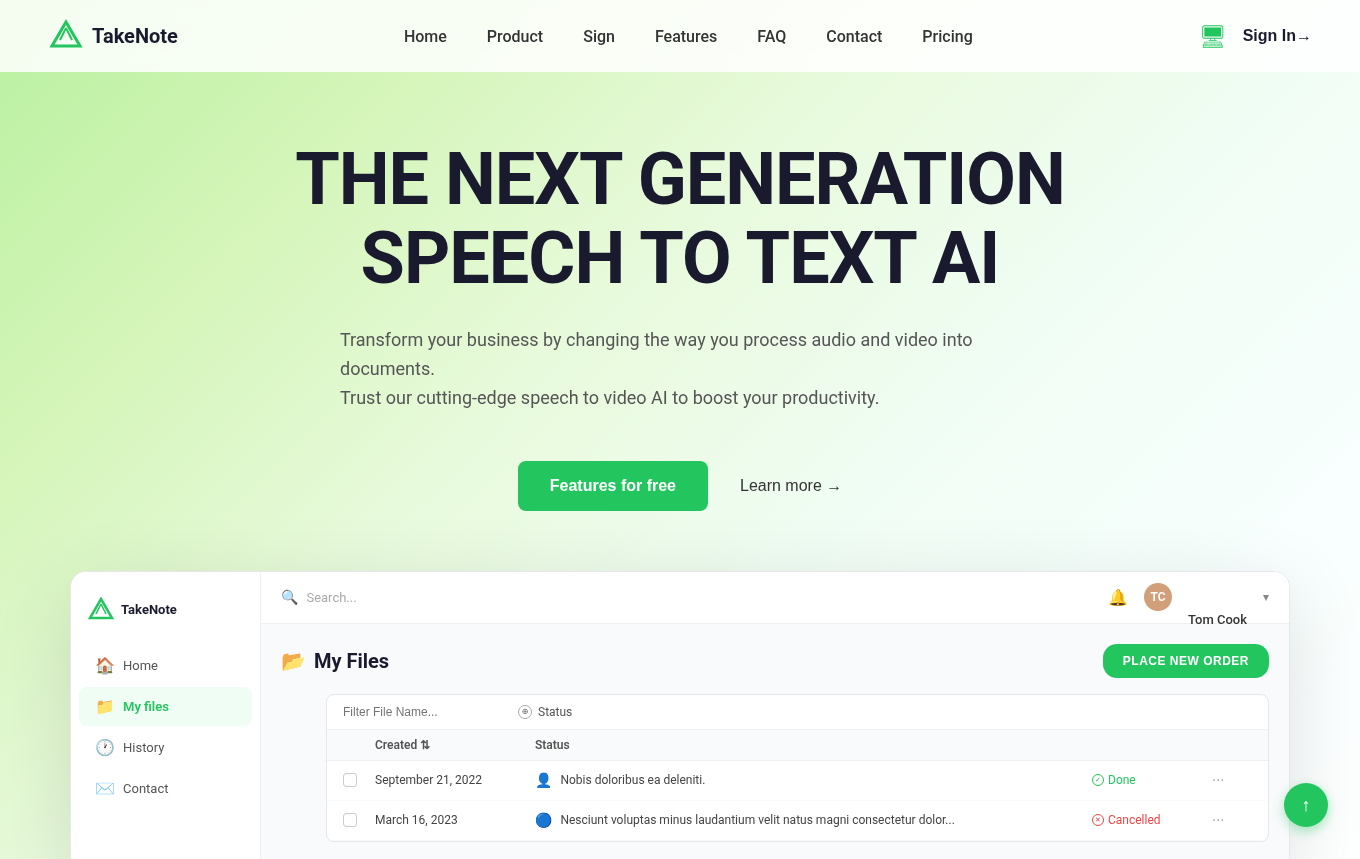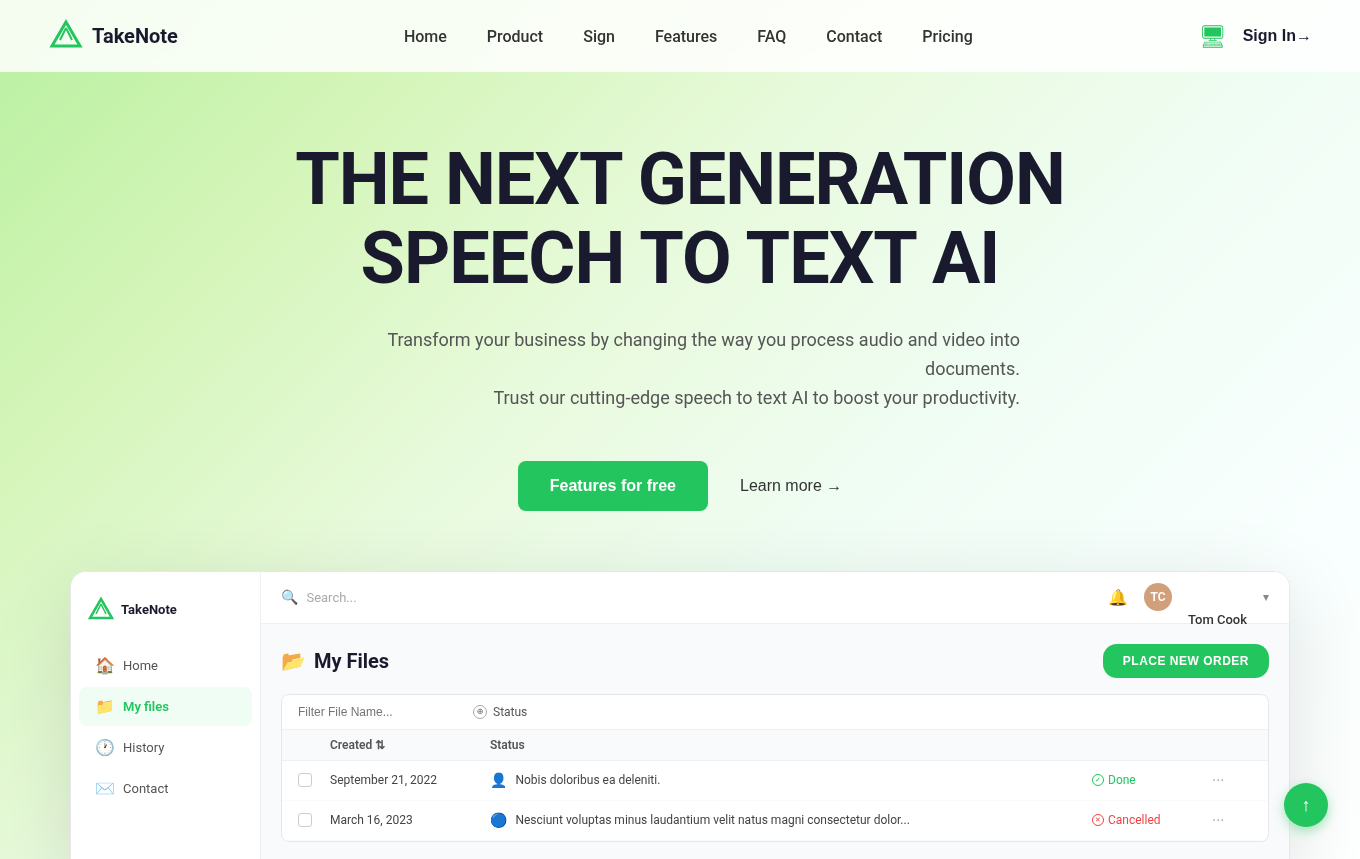--- a/index.html
+++ b/index.html
@@ -83,21 +83,21 @@
       font-size: 72px;
       font-weight: 700;
       color: #1a1a2e;
       text-align: center;
       line-height: 1.1;
       max-width: 900px;
       letter-spacing: -1px;
     }
     .hero-subtitle {
       margin-top: 28px;
-      text-align: right;
+      text-align: left;
       color: #555;
       font-size: 18px;
       line-height: 1.6;
       max-width: 680px;
     }
     .hero-buttons {
       display: flex;
       align-items: center;
       gap: 32px;
       margin-top: 48px;
@@ -266,20 +266,21 @@
       cursor: pointer;
       letter-spacing: 0.5px;
     }
 
     
     .file-table {
       background: #fff;
       border-radius: 8px;
       border: 1px solid #e5e7eb;
       overflow: hidden;
+      margin-left: 45px;
     }
     .table-filters {
       display: flex;
       align-items: center;
       padding: 10px 16px;
       border-bottom: 1px solid #f0f0f0;
       gap: 20px;
     }
     .filter-input {
       font-size: 12px;
@@ -399,21 +400,21 @@
   </div>
 </nav>
 
 <section class="hero">
   <h1 class="hero-title">
     <span>THE NEXT GENERATION</span><br>
     <span>SPEECH TO TEXT AI</span>
   </h1>
   <p class="hero-subtitle">
     <span>Transform your business by changing the way you process audio and video into documents.</span><br>
-    <span>Trust our cutting-edge speech to text AI to boost your productivity.</span>
+    <span>Trust our cutting-edge speech to video AI to boost your productivity.</span>
   </p>
   <div class="hero-buttons">
     <button class="btn-register">Features for free</button>
     <button class="btn-learn">Learn more →</button>
   </div>
 
   <div class="app-preview">
     <div class="app-inner">
 
       <div class="app-sidebar">

